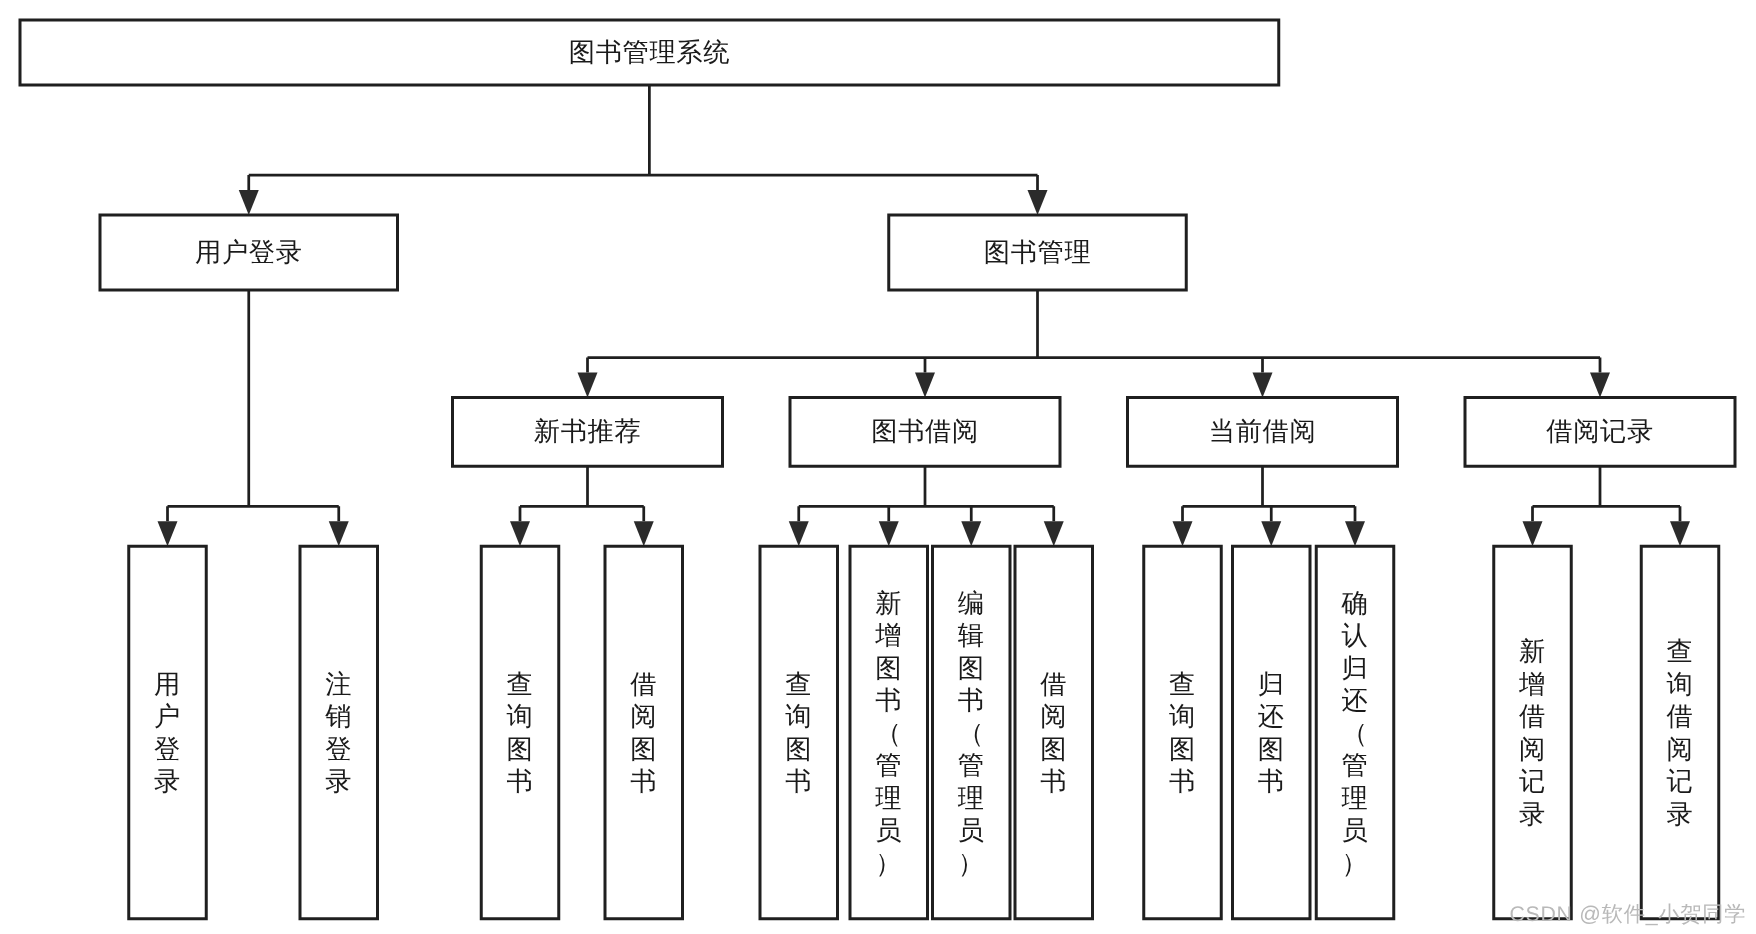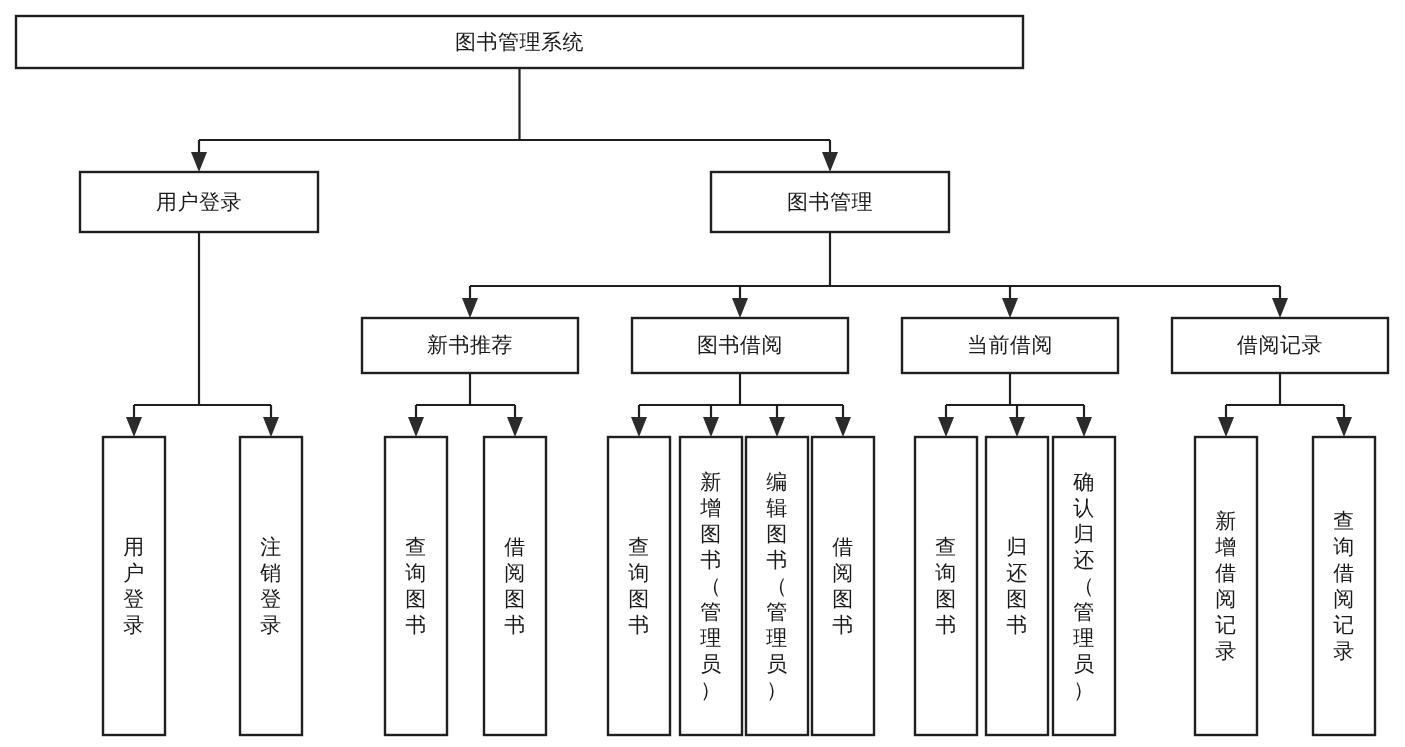--- a/index.html
+++ b/index.html
@@ -216,13 +216,14 @@
         <g>
           <rect x="1195" y="437" width="62" height="298" class="node-box"></rect>
           <text x="1226" y="0" class="node-label-v" text-anchor="middle"><tspan x="1226" y="528.28">新</tspan><tspan x="1226" y="554.28">增</tspan><tspan x="1226" y="580.28">借</tspan><tspan x="1226" y="606.28">阅</tspan><tspan x="1226" y="632.28">记</tspan><tspan x="1226" y="658.28">录</tspan></text>
         </g>
         <g>
           <rect x="1313" y="437" width="62" height="298" class="node-box"></rect>
           <text x="1344" y="0" class="node-label-v" text-anchor="middle"><tspan x="1344" y="528.28">查</tspan><tspan x="1344" y="554.28">询</tspan><tspan x="1344" y="580.28">借</tspan><tspan x="1344" y="606.28">阅</tspan><tspan x="1344" y="632.28">记</tspan><tspan x="1344" y="658.28">录</tspan></text>
         </g>
       </g>
   </svg>
+  <div class="watermark">CSDN @软件_小贺同学</div>
 </div>
 
 </body></html>

